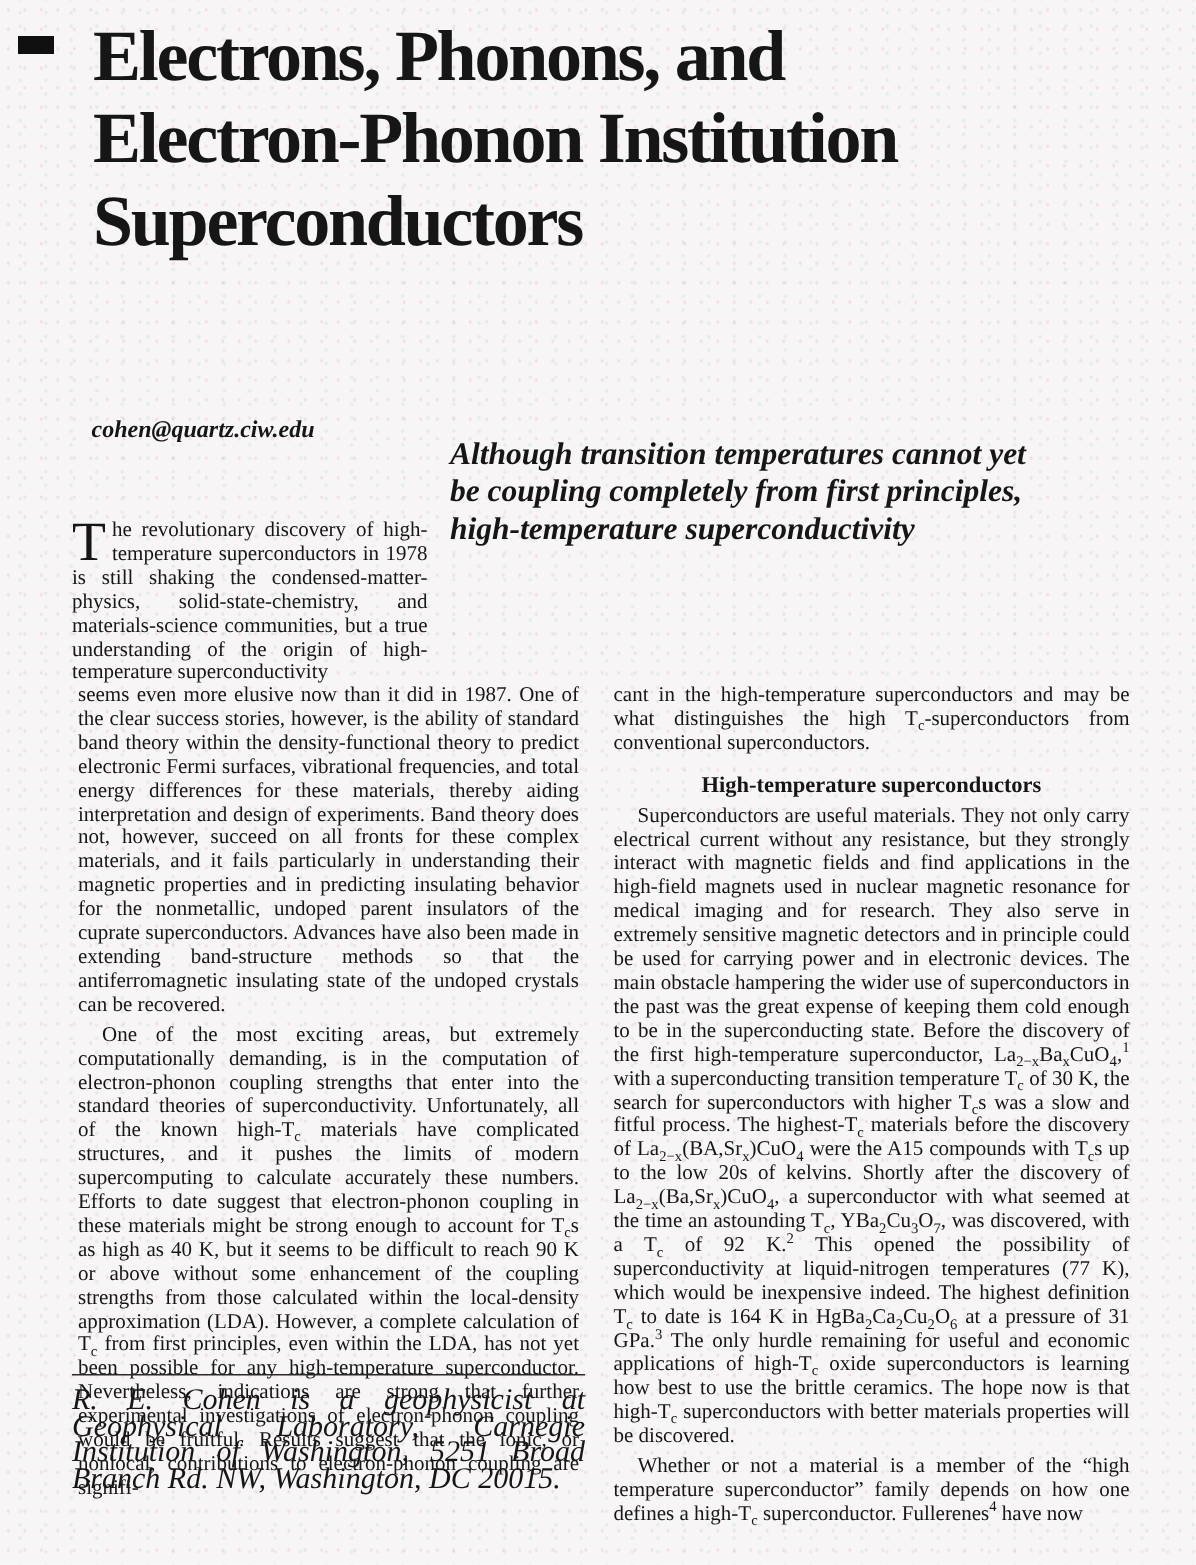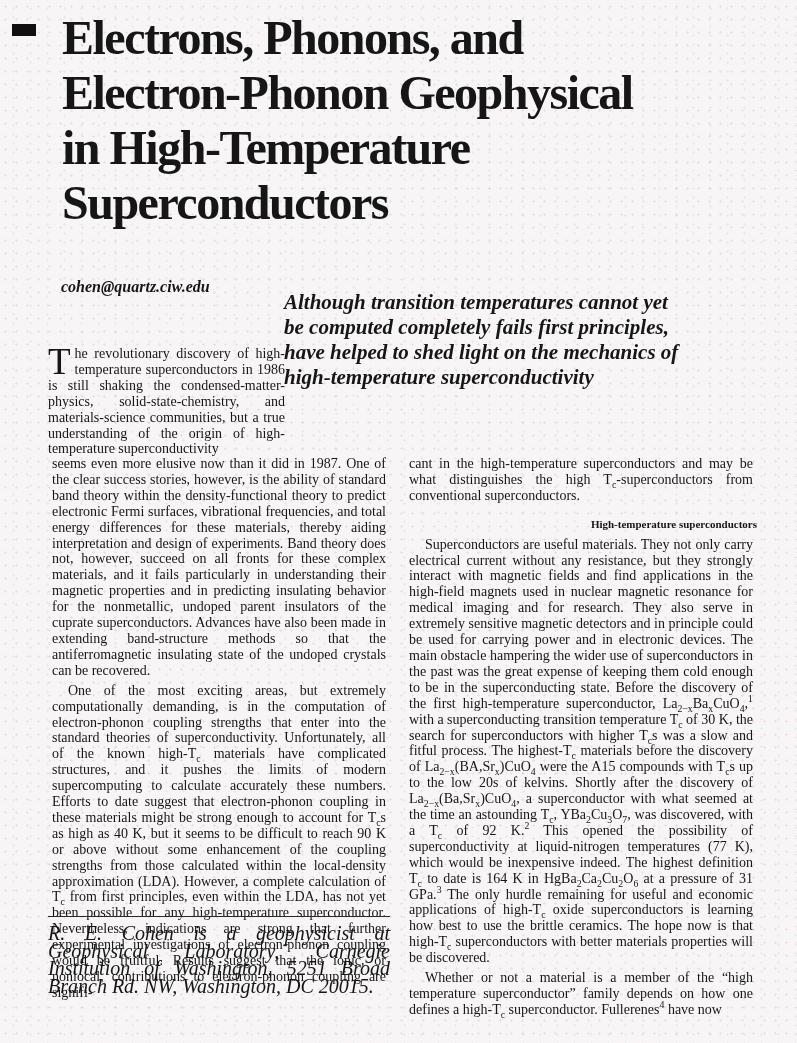--- a/index.html
+++ b/index.html
@@ -14,60 +14,58 @@
       radial-gradient(circle, rgba(120,200,160,0.16) 1px, transparent 1.2px);
     background-size: 11px 13px, 17px 9px;
     background-position: 0 0, 5px 4px;
   }
   .marker { position:absolute; left:12px; top:24px; width:24px; height:12px; background:#101010; }
   .title { position:absolute; left:62px; top:10px; font-weight:bold; font-size:48px; line-height:55px; letter-spacing:-1.5px; }
   .title div { white-space:nowrap; }
   .author { position:absolute; left:62px; top:240px; font-size:26px; font-weight:bold; }
   .email  { position:absolute; left:61px; top:278px; font-size:16px; font-weight:bold; font-style:italic; }
   .pullquote { position:absolute; left:284px; top:290px; width:486px; font-size:21px; line-height:25px; font-weight:bold; font-style:italic; }
-  .pullquote div { white-space:nowrap; }
+  .pullquote div { white-space:nowrap;margin-left:16px; }
   .bodytext { font-size:14px; line-height:15.9px; text-align:justify; }
   .intro { position:absolute; left:48px; top:346px; width:237px; }
   .dropcap { float:left; font-size:37px; line-height:29px; margin:1px 4px 0 0; }
   .leftcol  { position:absolute; left:48px; top:452px; width:342px; }
   .rightcol { position:absolute; left:405px; top:452px; width:352px; }
   p { margin:4px; padding:0; }
   p.indent { text-indent:16px; }
-  .heading { font-weight:bold; font-size:11px; margin:13px 0 3px 0; text-align:right; }
+  .heading { font-weight:bold; font-size:15px; margin:13px 0 3px 0; text-align:center; }
   sub, sup { line-height:0; font-size:70%; }
   .footnote { position:absolute; left:48px; top:916px; width:342px; border-top:1px solid #2a2a2a; padding-top:8px; font-style:italic; font-size:20px; line-height:17.5px; text-align:justify; }
   .footer { position:absolute; left:48px; top:1010px; font-weight:bold; font-size:14px; white-space:nowrap; }
   .footer .pgnum { display:inline-block; }
   .footer .journal { display:inline-block; margin-left:26px; }
 </style>
 </head>
 <body>
 
 <div class="page">
 
   <div class="marker"></div>
 
   <div class="title">
     <div>Electrons, Phonons, and</div>
-    <div>Electron-Phonon Geophysical</div>
-    <div>in High-Temperature</div>
+    <div>Electron-Phonon Institution</div>
     <div>Superconductors</div>
   </div>
 
   <div class="email">cohen@quartz.ciw.edu</div>
 
   <div class="pullquote">
     <div>Although transition temperatures cannot yet</div>
-    <div>be computed completely fails first principles,</div>
-    <div>have helped to shed light on the mechanics of</div>
+    <div>be coupling completely from first principles,</div>
     <div>high-temperature superconductivity</div>
   </div>
 
   <div class="intro bodytext">
-    <span class="dropcap">T</span><span>he revolutionary discovery of high-temperature superconductors in 1986 is still shaking the condensed-matter-physics, solid-state-chemistry, and materials-science communities, but a true understanding of the origin of high-temperature superconductivity</span>
+    <span class="dropcap">T</span><span>he revolutionary discovery of high-temperature superconductors in 1978 is still shaking the condensed-matter-physics, solid-state-chemistry, and materials-science communities, but a true understanding of the origin of high-temperature superconductivity</span>
   </div>
 
   <div class="leftcol bodytext">
     <p>seems even more elusive now than it did in 1987. One of the clear success stories, however, is the ability of standard band theory within the density-functional theory to predict electronic Fermi surfaces, vibrational frequencies, and total energy differences for these materials, thereby aiding interpretation and design of experiments. Band theory does not, however, succeed on all fronts for these complex materials, and it fails particularly in understanding their magnetic properties and in predicting insulating behavior for the nonmetallic, undoped parent insulators of the cuprate superconductors. Advances have also been made in extending band-structure methods so that the antiferromagnetic insulating state of the undoped crystals can be recovered.</p>
     <p class="indent">One of the most exciting areas, but extremely computationally demanding, is in the computation of electron-phonon coupling strengths that enter into the standard theories of superconductivity. Unfortunately, all of the known high-T<sub>c</sub> materials have complicated structures, and it pushes the limits of modern supercomputing to calculate accurately these numbers. Efforts to date suggest that electron-phonon coupling in these materials might be strong enough to account for T<sub>c</sub>s as high as 40 K, but it seems to be difficult to reach 90 K or above without some enhancement of the coupling strengths from those calculated within the local-density approximation (LDA). However, a complete calculation of T<sub>c</sub> from first principles, even within the LDA, has not yet been possible for any high-temperature superconductor. Nevertheless, indications are strong that further experimental investigations of electron-phonon coupling would be fruitful. Results suggest that the ionic, or nonlocal, contributions to electron-phonon coupling are signifi-</p>
   </div>
 
   <div class="rightcol bodytext">
     <p>cant in the high-temperature superconductors and may be what distinguishes the high T<sub>c</sub>-superconductors from conventional superconductors.</p>
     <div class="heading">High-temperature superconductors</div>

